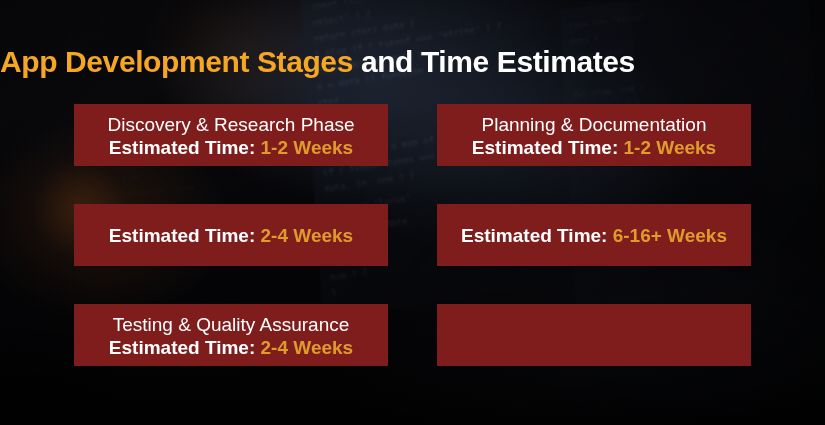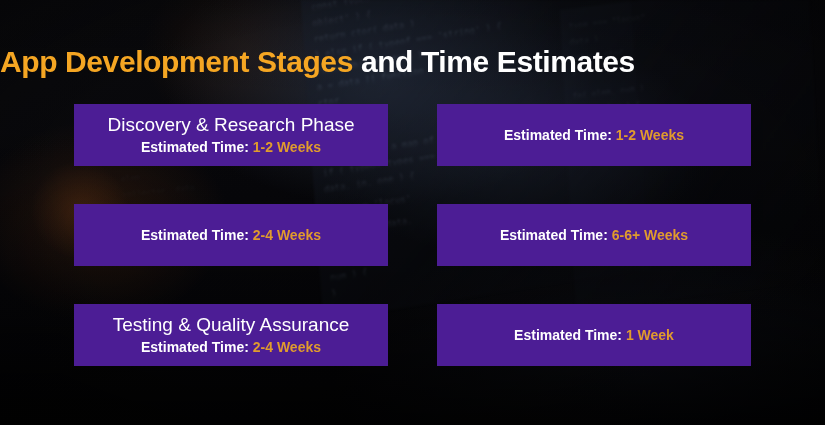--- a/index.html
+++ b/index.html
@@ -66,36 +66,36 @@
     left: 74px;
     top: 104px;
     width: 677px;
     display: grid;
     grid-template-columns: 314px 314px;
     column-gap: 49px;
     row-gap: 38px;
   }
   .card {
     height: 62px;
-    background: #4c1d95;
+    background: #7f1d1d;
     display: flex;
     flex-direction: column;
     align-items: center;
     justify-content: center;
     padding: 0 8px;
     box-sizing: border-box;
   }
   .card-title {
     color: #FFFFFF;
     font-size: 19px;
     line-height: 24px;
     white-space: nowrap;
   }
   .card-sub {
-    font-size: 14px;
+    font-size: 19px;
     line-height: 21px;
     color: #FFFFFF;
     font-weight: bold;
     white-space: nowrap;
   }
   .card-sub .val {
     color: #E09B2D;
     font-weight: bold;
   }
 </style>
@@ -170,34 +170,34 @@
   </h1>
 
   <div class="grid">
 
     <div class="card">
       <div class="card-title">Discovery &amp; Research Phase</div>
       <div class="card-sub"><span>Estimated Time: </span><span class="val">1-2 Weeks</span></div>
     </div>
 
     <div class="card">
+      <div class="card-title">Planning &amp; Documentation</div>
       <div class="card-sub"><span>Estimated Time: </span><span class="val">1-2 Weeks</span></div>
     </div>
 
     <div class="card">
       <div class="card-sub"><span>Estimated Time: </span><span class="val">2-4 Weeks</span></div>
     </div>
 
     <div class="card">
-      <div class="card-sub"><span>Estimated Time: </span><span class="val">6-6+ Weeks</span></div>
+      <div class="card-sub"><span>Estimated Time: </span><span class="val">6-16+ Weeks</span></div>
     </div>
 
     <div class="card">
       <div class="card-title">Testing &amp; Quality Assurance</div>
       <div class="card-sub"><span>Estimated Time: </span><span class="val">2-4 Weeks</span></div>
     </div>
 
     <div class="card">
-      <div class="card-sub"><span>Estimated Time: </span><span class="val">1 Week</span></div>
     </div>
 
   </div>
 </div>
 
 </body></html>

